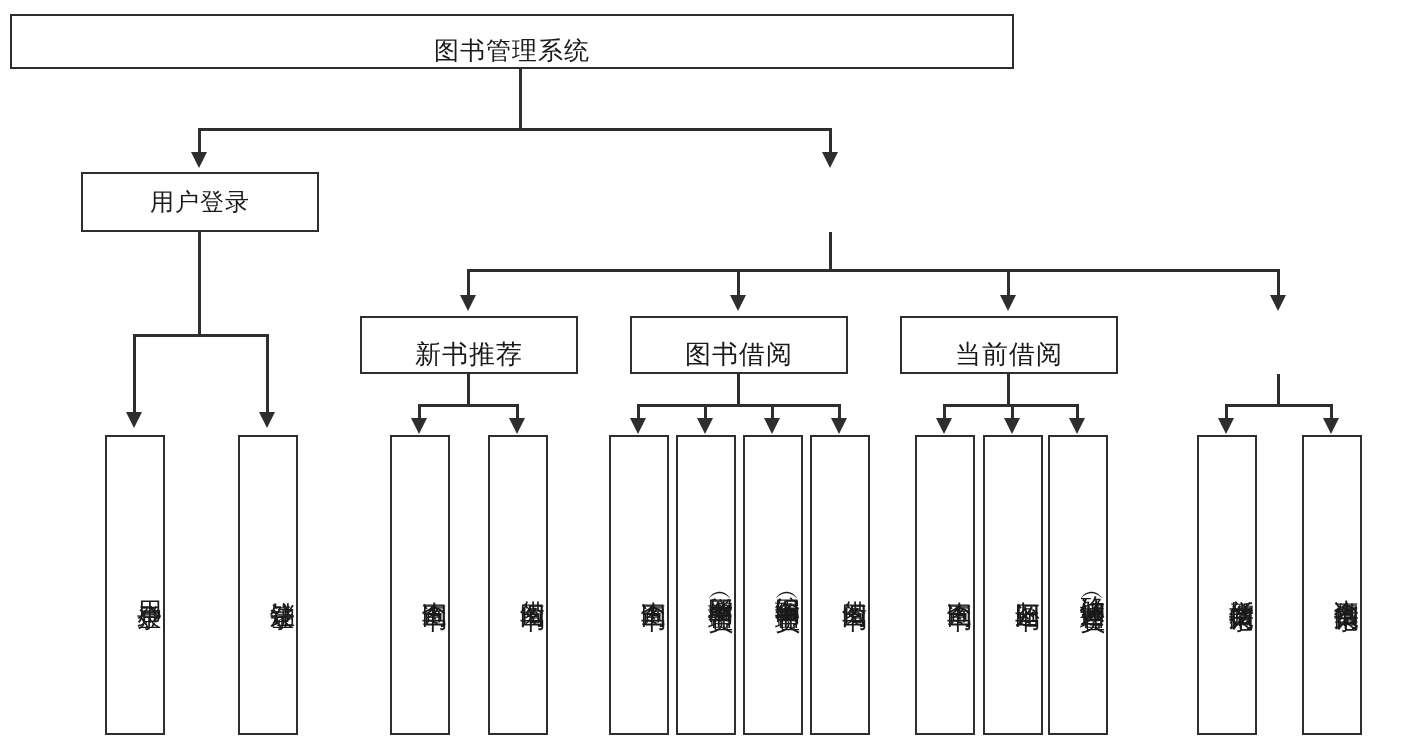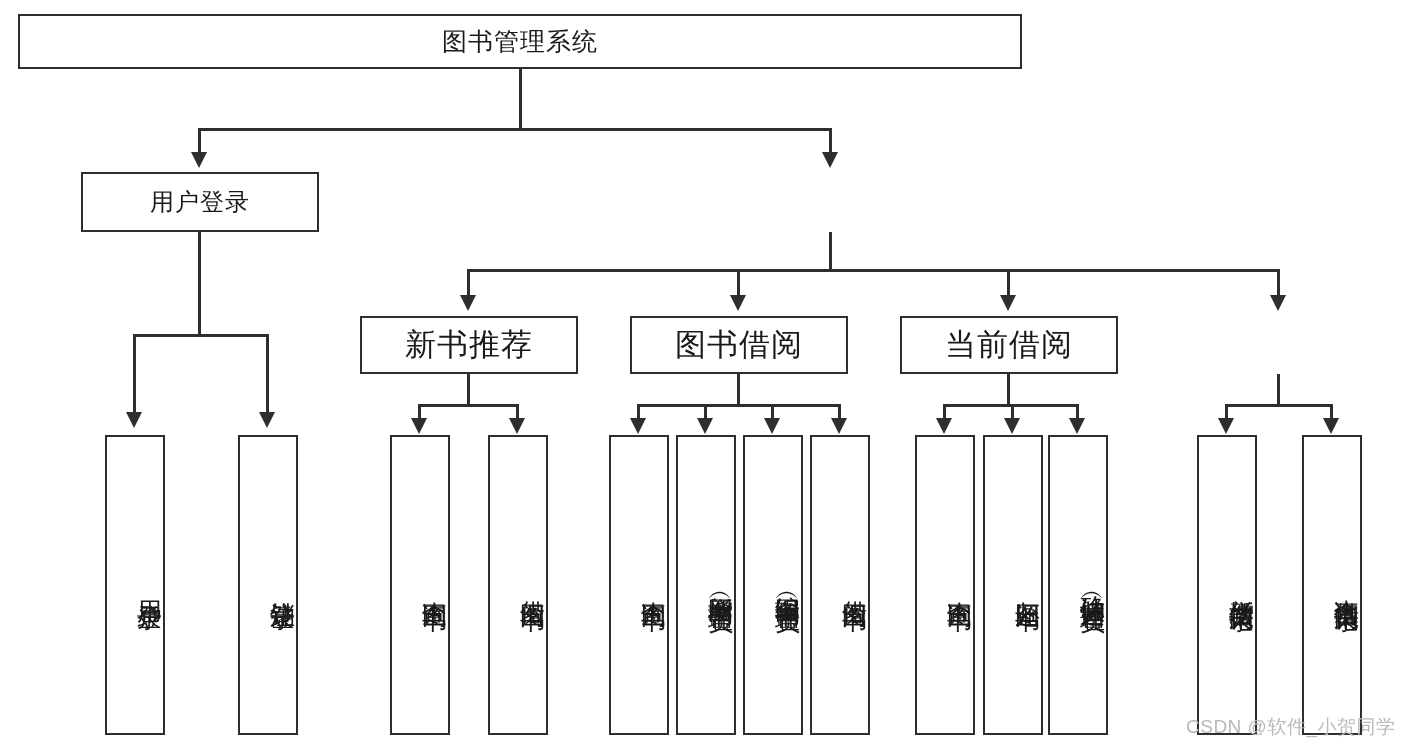--- a/index.html
+++ b/index.html
@@ -23,21 +23,21 @@
     background:#ffffff;
     display:flex;
     align-items:center;
     justify-content:center;
     text-align:center;
     color:#1a1a1a;
     letter-spacing:1px;
   }
   .node.root{ font-size:25px; }
   .node.lvl2{ font-size:24px; }
-  .node.lvl3{ font-size:31px; }
+  .node.lvl3{ font-size:26px;align-items:flex-end; }
   .node.leaf{
     font-size:25px;
     writing-mode:vertical-rl;
     text-orientation:upright;
     line-height:1.08;
     padding:10px 0 10px 0;
     align-items:flex-start;
     justify-content:center;
     letter-spacing:2px;
   }
@@ -65,21 +65,21 @@
     white-space:nowrap;
     letter-spacing:0.5px;
     pointer-events:none;
   }
 </style>
 </head>
 <body>
 
 <div id="canvas">
 
-  <div class="node root" style="left:18px;top:14px;width:1004px;height:55px;">
+  <div class="node root" style="left:10px;top:14px;width:1004px;height:55px;align-items:flex-end;">
     <span class="label">图书管理系统</span>
   </div>
 
   <div class="conn vline" style="left:519px;top:69px;width:3px;height:60px;"></div>
 
   <div class="conn hline" style="left:198px;top:128px;width:634px;height:3px;"></div>
 
   <div class="conn vline" style="left:198px;top:128px;width:3px;height:26px;"></div>
   <div class="arrow" style="left:191px;top:152px;"></div>
 
@@ -193,15 +193,14 @@
     <span class="label">确认归还（管理员）</span>
   </div>
 
   <div class="node leaf" style="left:1197px;top:435px;width:60px;height:300px;">
     <span class="label">新增借阅记录</span>
   </div>
   <div class="node leaf" style="left:1302px;top:435px;width:60px;height:300px;">
     <span class="label">查询借阅记录</span>
   </div>
 
-  <div id="watermark">CSDN @软件_小贺同学</div>
 
 </div>
 
 </body></html>

